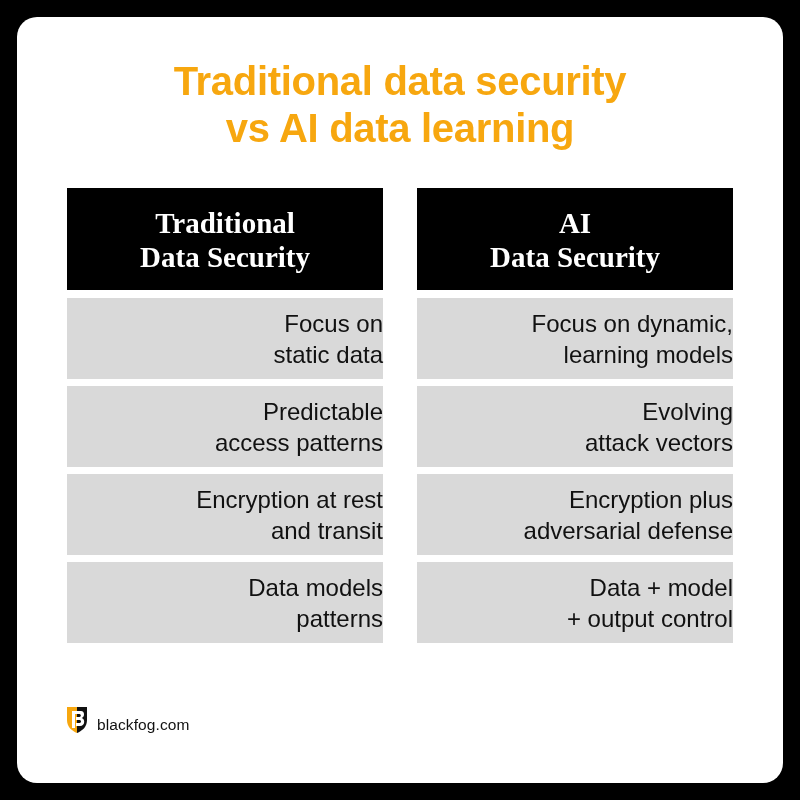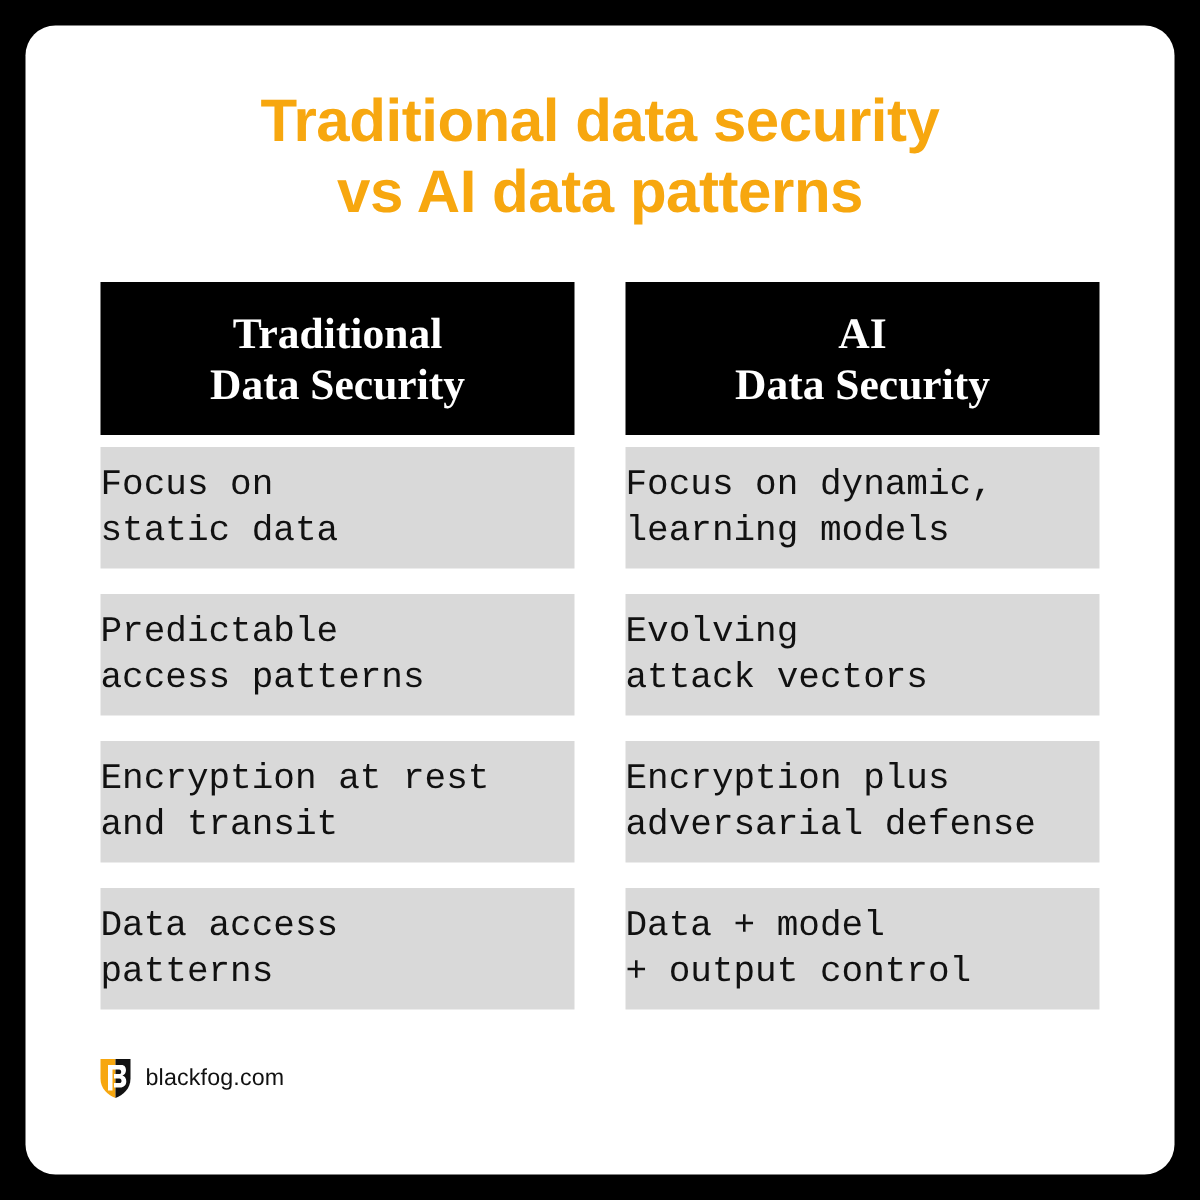--- a/index.html
+++ b/index.html
@@ -63,36 +63,36 @@
     }
     .rows {
       margin-top: 8px;
     }
     .row {
       height: 81px;
       background: #d9d9d9;
       color: #111111;
       display: flex;
       flex-direction: column;
-      align-items: flex-start;
+      align-items: flex-end;
       justify-content: center;
       text-align: center;
-      font-family: Liberation Mono, monospace;
+      font-family: Liberation Sans, sans-serif;
       font-size: 24px;
       line-height: 31px;
-      margin-bottom: 17px;
+      margin-bottom: 7px;
     }
     .line { display: block; white-space: nowrap; }
     .brand {
       position: absolute;
       left: 66px;
       top: 704px;
       height: 30px;
       display: flex;
-      align-items: center;
+      align-items: flex-end;
     }
     .brand svg {
       width: 22px;
       height: 28px;
       display: block;
     }
     .brand-text {
       margin-left: 9px;
       font-family: "Liberation Sans", sans-serif;
       font-size: 15.5px;
@@ -100,21 +100,21 @@
       letter-spacing: 0.1px;
     }
   </style>
 </head>
 <body>
 
 <div class="card"></div>
 
 <div class="title" style="color:#F7A70F">
   <span class="line">Traditional data security</span>
-  <span class="line">vs AI data patterns</span>
+  <span class="line">vs AI data learning</span>
 </div>
 
 <div class="column col-left">
   <div class="header">
     <span class="line">Traditional</span>
     <span class="line">Data Security</span>
   </div>
   <div class="rows">
     <div class="row">
       <span class="line">Focus on</span>
@@ -122,21 +122,21 @@
     </div>
     <div class="row">
       <span class="line">Predictable</span>
       <span class="line">access patterns</span>
     </div>
     <div class="row">
       <span class="line">Encryption at rest</span>
       <span class="line">and transit</span>
     </div>
     <div class="row">
-      <span class="line">Data access</span>
+      <span class="line">Data models</span>
       <span class="line">patterns</span>
     </div>
   </div>
 </div>
 
 <div class="column col-right">
   <div class="header">
     <span class="line">AI</span>
     <span class="line">Data Security</span>
   </div>

